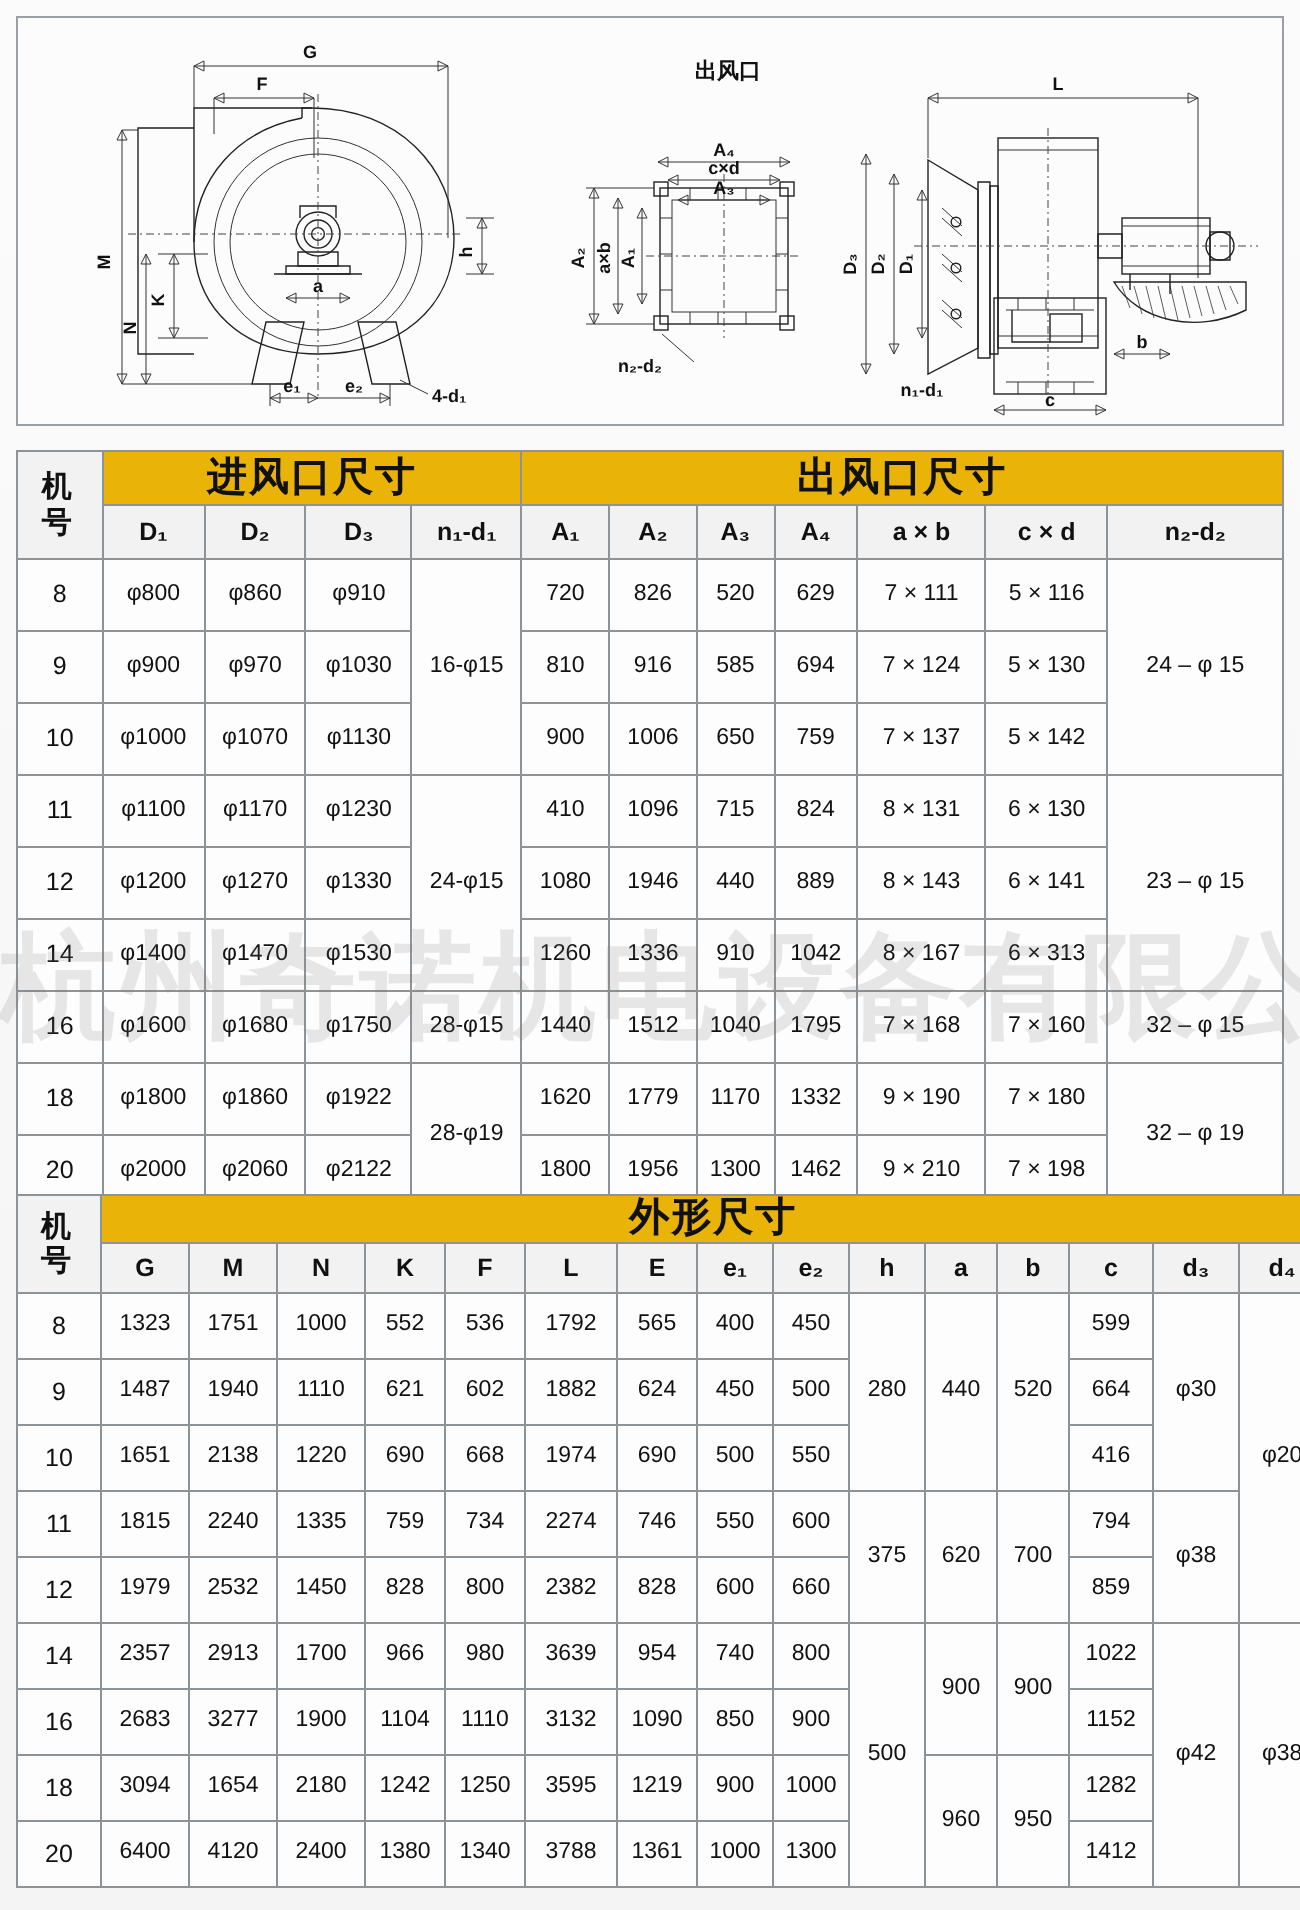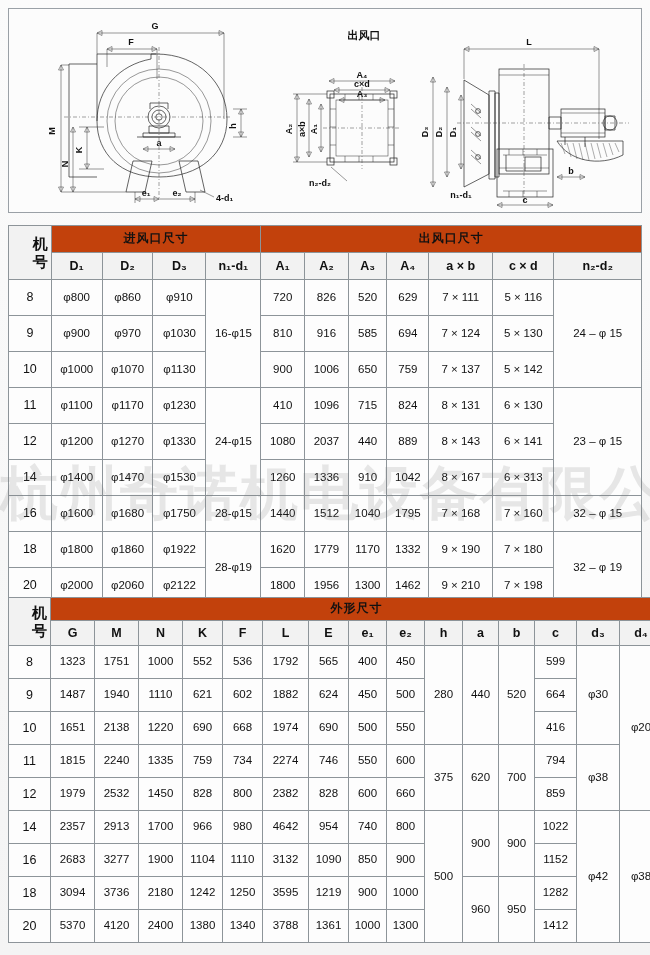--- a/index.html
+++ b/index.html
@@ -39,29 +39,29 @@
     text-align:center;
     vertical-align:middle;
     font-size:11.5px;
     font-weight:normal;
     padding:0;
     line-height:1.15;
     background:#fdfdfd;
     color:#111;
   }
   .tbl .grp{
-    font-size:12px;font-weight:bold;
-    background:#c2410c;
+    font-size:20px;font-weight:bold;
+    background:#eab308;
     letter-spacing:1px;
   }
   .tbl .colhead{
     font-size:12.5px;font-weight:bold;background:#f2f2f2;
   }
   .tbl .machine-head{
-    font-size:15px;font-weight:bold;background:#f2f2f2;letter-spacing:3px;text-align:right;
+    font-size:15px;font-weight:bold;background:#f2f2f2;letter-spacing:3px;
   }
   .tbl .mnum{font-size:12.5px;}
 
   
   #table-inlet-outlet .hdr-grp td{height:26px;}
   #table-inlet-outlet .hdr-col td{height:26px;}
   #table-inlet-outlet .drow td{height:35px;}
 
   #table-outline .hdr-grp td{height:22px;}
   #table-outline .hdr-col td{height:24px;}
@@ -401,21 +401,21 @@
           <td>8 × 131</td>
           <td>6 × 130</td>
           <td rowspan="3">23 – φ 15</td>
         </tr>
         <tr class="drow">
           <td class="mnum">12</td>
           <td>φ1200</td>
           <td>φ1270</td>
           <td>φ1330</td>
           <td>1080</td>
-          <td>2037</td>
+          <td>1946</td>
           <td>440</td>
           <td>889</td>
           <td>8 × 143</td>
           <td>6 × 141</td>
         </tr>
         <tr class="drow">
           <td class="mnum">14</td>
           <td>φ1400</td>
           <td>φ1470</td>
           <td>φ1530</td>
@@ -584,21 +584,21 @@
           <td>660</td>
           <td>859</td>
         </tr>
         <tr class="drow">
           <td class="mnum">14</td>
           <td>2357</td>
           <td>2913</td>
           <td>1700</td>
           <td>966</td>
           <td>980</td>
-          <td>4642</td>
+          <td>3639</td>
           <td>954</td>
           <td>740</td>
           <td>800</td>
           <td rowspan="4">500</td>
           <td rowspan="2">900</td>
           <td rowspan="2">900</td>
           <td>1022</td>
           <td rowspan="4">φ42</td>
           <td rowspan="4">φ38</td>
         </tr>
@@ -611,35 +611,35 @@
           <td>1110</td>
           <td>3132</td>
           <td>1090</td>
           <td>850</td>
           <td>900</td>
           <td>1152</td>
         </tr>
         <tr class="drow">
           <td class="mnum">18</td>
           <td>3094</td>
-          <td>3736</td>
+          <td>1654</td>
           <td>2180</td>
           <td>1242</td>
           <td>1250</td>
           <td>3595</td>
           <td>1219</td>
           <td>900</td>
           <td>1000</td>
           <td rowspan="2">960</td>
           <td rowspan="2">950</td>
           <td>1282</td>
         </tr>
         <tr class="drow">
           <td class="mnum">20</td>
-          <td>5370</td>
+          <td>6400</td>
           <td>4120</td>
           <td>2400</td>
           <td>1380</td>
           <td>1340</td>
           <td>3788</td>
           <td>1361</td>
           <td>1000</td>
           <td>1300</td>
           <td>1412</td>
         </tr>

